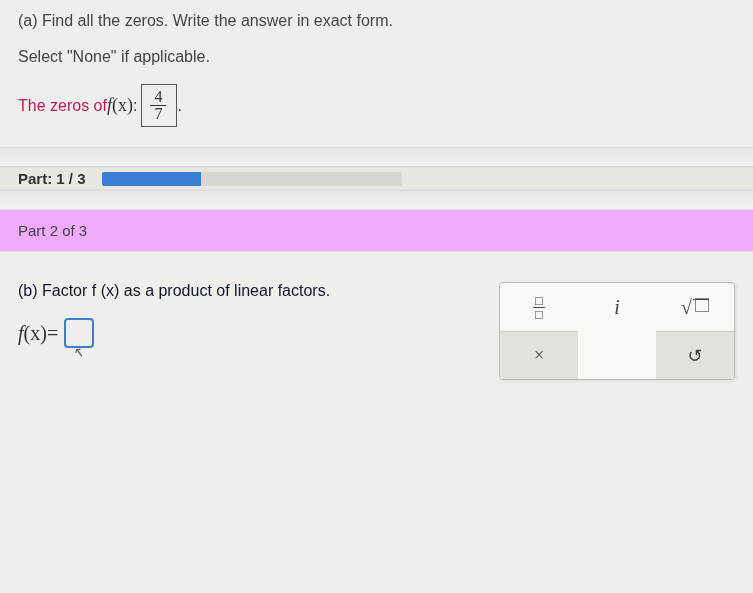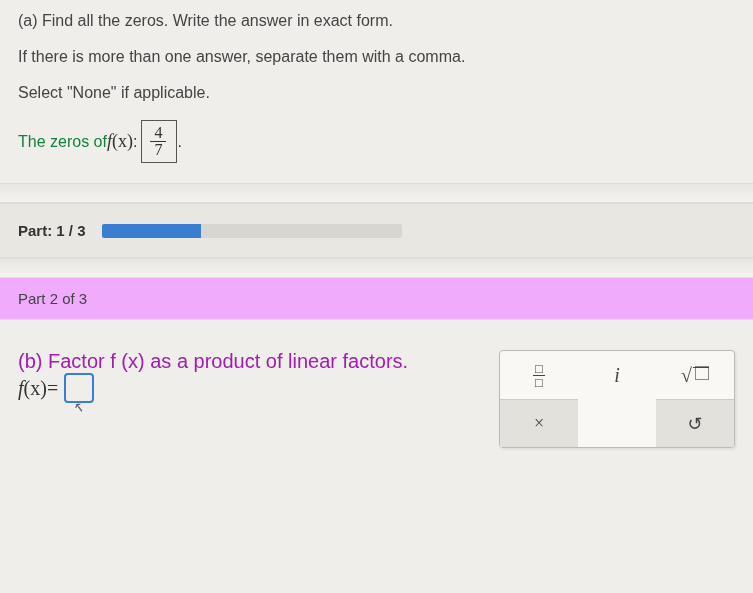--- a/index.html
+++ b/index.html
@@ -15,21 +15,21 @@
   .section-a {
     padding: 12px 26px 20px 18px;
   }
   .line { margin-bottom: 18px; font-size: 16px; color: #444; }
   .zeros-line {
     display: flex;
     align-items: center;
     font-size: 16px;
     margin-top: 4px;
   }
-  .zeros-line .func-label { color: #15803d; }
+  .zeros-line .func-label { color: #be185d; }
   .zeros-line .func-symbol { font-style: italic; font-family: 'Times New Roman', serif; font-size: 18px; }
   .zeros-box {
     border: 1px solid #555;
     padding: 4px 8px;
     margin-left: 4px;
     display: inline-flex;
     align-items: center;
     font-family: 'Times New Roman', serif;
     font-size: 18px;
   }
@@ -47,21 +47,21 @@
 
   .divider-strip {
     height: 20px;
     background: linear-gradient(#e8e6e2, #f5f3ef);
     border-top: 1px solid #ddd;
     border-bottom: 1px solid #ddd;
   }
 
   .part-header {
     background: #e9e7e2;
-    padding: 18px 18px;
+    padding: 2px 18px;
     font-size: 15px;
     color: #333;
     border-top: 1px solid #ddd;
     border-bottom: 1px solid #ddd;
     display: flex;
     align-items: center;
   }
   .part-header .bold { font-weight: bold; }
   .progress-track {
     width: 300px;
@@ -86,21 +86,21 @@
 
   .section-b {
     padding: 30px 18px 10px 18px;
     position: relative;
   }
   .b-row {
     display: flex;
     align-items: flex-start;
   }
   .b-text { flex: 1; }
-  .b-text .prompt { font-size: 20px; color: #a21caf; }
+  .b-text .prompt { font-size: 16px; color: #0f172a; margin-bottom: 18px; }
   .fx-eq {
     display: flex;
     align-items: center;
     font-family: 'Times New Roman', serif;
     font-size: 20px;
     font-style: italic;
   }
   .fx-eq .upright { font-style: normal; }
   .answer-slot {
     width: 30px; height: 30px;
@@ -166,21 +166,20 @@
     top: 3px; left: 12px;
     width: 16px;
     border-top: 1px solid #444;
   }
 </style>
 </head>
 <body>
 
 <div class="section-a">
   <p class="line">(a) Find all the zeros. Write the answer in exact form.</p>
-  <p class="line">If there is more than one answer, separate them with a comma.</p>
   <p class="line">Select "None" if applicable.</p>
 
   <div class="zeros-line">
     <span class="func-label">The zeros of </span>
     <span class="func-symbol">f</span>
     <span class="func-symbol" style="font-style:normal">(x)</span>
     <span>:</span>
     <span class="zeros-box">
       <span class="frac">
         <span class="num">4</span>

